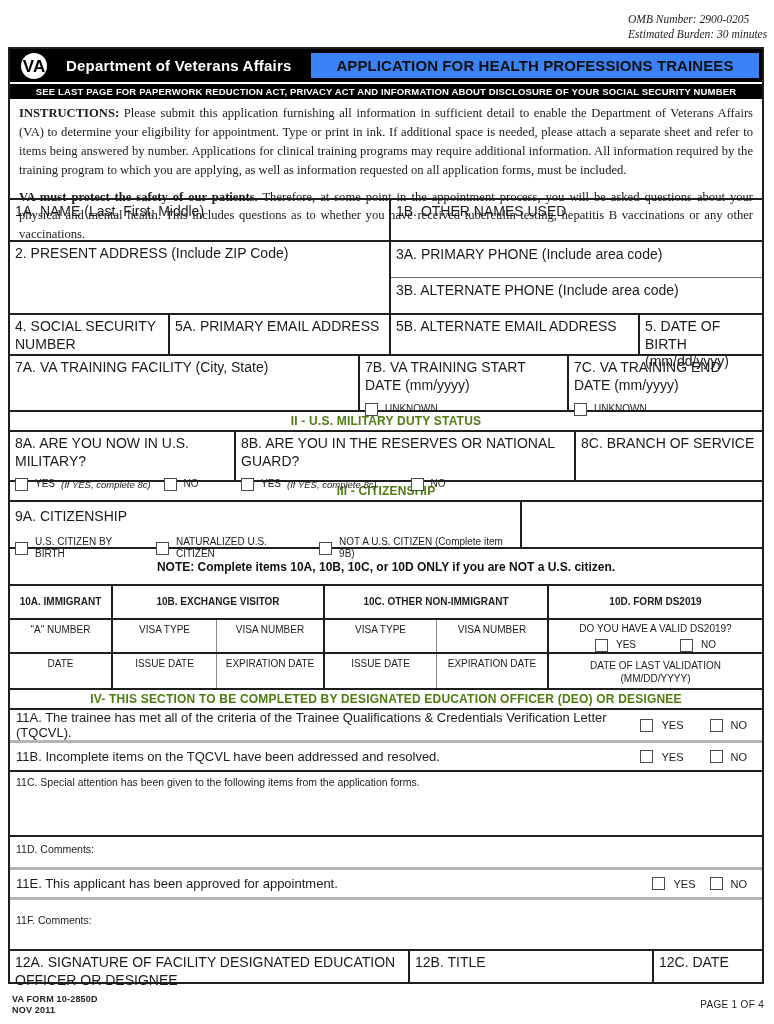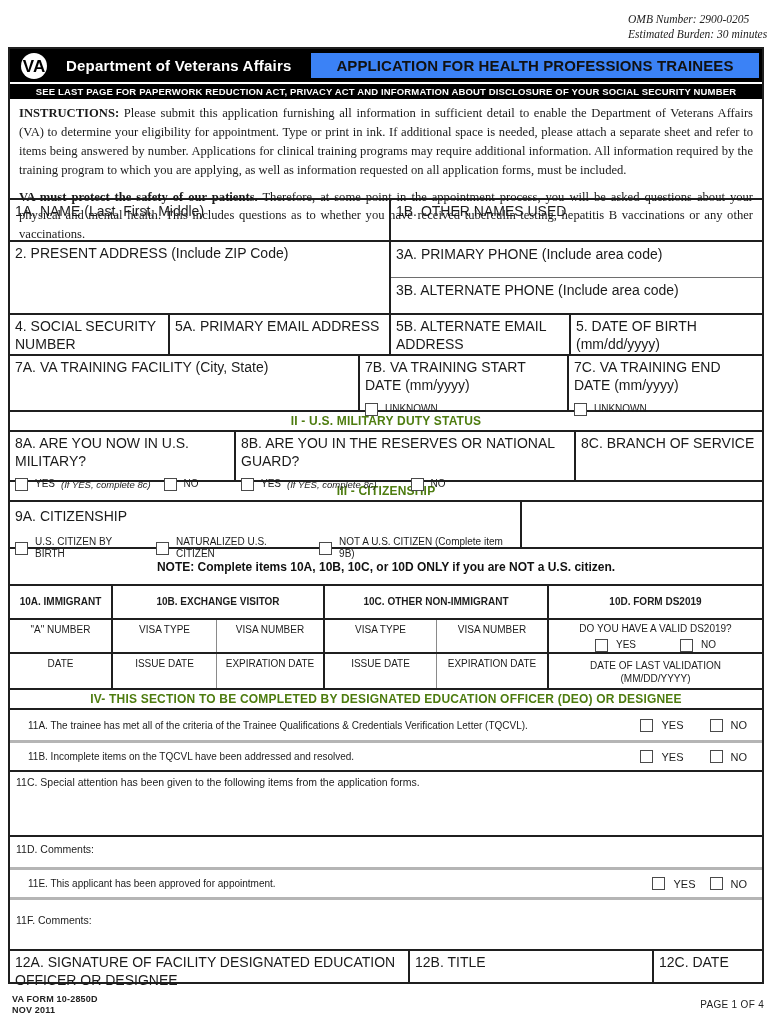--- a/index.html
+++ b/index.html
@@ -53,21 +53,21 @@
 
   
   .row { display:flex; border-top:2px solid #1f1f1f; }
   .cell { padding:3px 5px; font-size:10px; line-height:1.25; position:relative; }
   .cell.br { border-right:2px solid #1f1f1f; }
   .lbl { font-size:14px; color:#1b1b1b; }
 
   .h42 { height:42px; } .h73 { height:73px; } .h41 { height:41px; } .h56 { height:56px; }
   .h50 { height:50px; } .h47 { height:47px; }
 
-  .w381 { width:381px; } .w160 { width:160px; } .w221 { width:221px; } .w206 { width:180px; }
+  .w381 { width:381px; } .w160 { width:160px; } .w221 { width:221px; } .w206 { width:249px; }
   .w350 { width:350px; } .w209 { width:209px; } .w226 { width:226px; } .w286 { width:340px; }
   .w512 { width:512px; } .flex1 { flex:1; }
 
   .rightcol { flex:1; display:flex; flex-direction:column; }
   .rightcol .sub { padding:3px 5px; }
   .rightcol .sub.top { height:36px; border-bottom:1px solid #6e6e6e; }
   .rightcol .sub.bot { flex:1; }
 
   
   .sec-h {
@@ -99,21 +99,21 @@
   .t-r .cell, .t-r3 .cell { text-align:center; padding-top:4px; }
   .tw103 { width:103px; } .tw104 { width:104px; } .tw108 { width:108px; }
   .tw112 { width:112px; } .tw212 { width:212px; } .tw224 { width:224px; }
   .cell.brt { border-right:1px solid #8a8a8a; }
   .ds-q { font-size:10px; text-align:center; margin-top:1px; }
   .ds-yn { display:flex; justify-content:center; align-items:center; gap:8px; margin-top:3px; font-size:10px; }
   .ds-yn .gap { width:28px; }
 
   
   .r11 { display:flex; align-items:center; }
-  .r11 .txt { flex:1; padding-left:18px; font-size:10px; }
+  .r11 .txt { flex:1; padding-left:6px; font-size:13px; }
   .yn { display:flex; align-items:center; padding-right:15px; font-size:11px; }
   .yn .cb { margin-right:8px; }
   .yn .sp { width:26px; }
   .h32 { height:32px; } .h30 { height:30px; }
   .gray-top { border-top:3px solid #b5b5b5; }
   .dark-top { border-top:2px solid #1f1f1f; }
   .h65 { height:65px; } .h40b { height:32px; } .h52 { height:52px; } .h33b { height:33px; }
   .boxlbl { padding:6px 0 0 6px; font-size:10.5px; }
 
   

